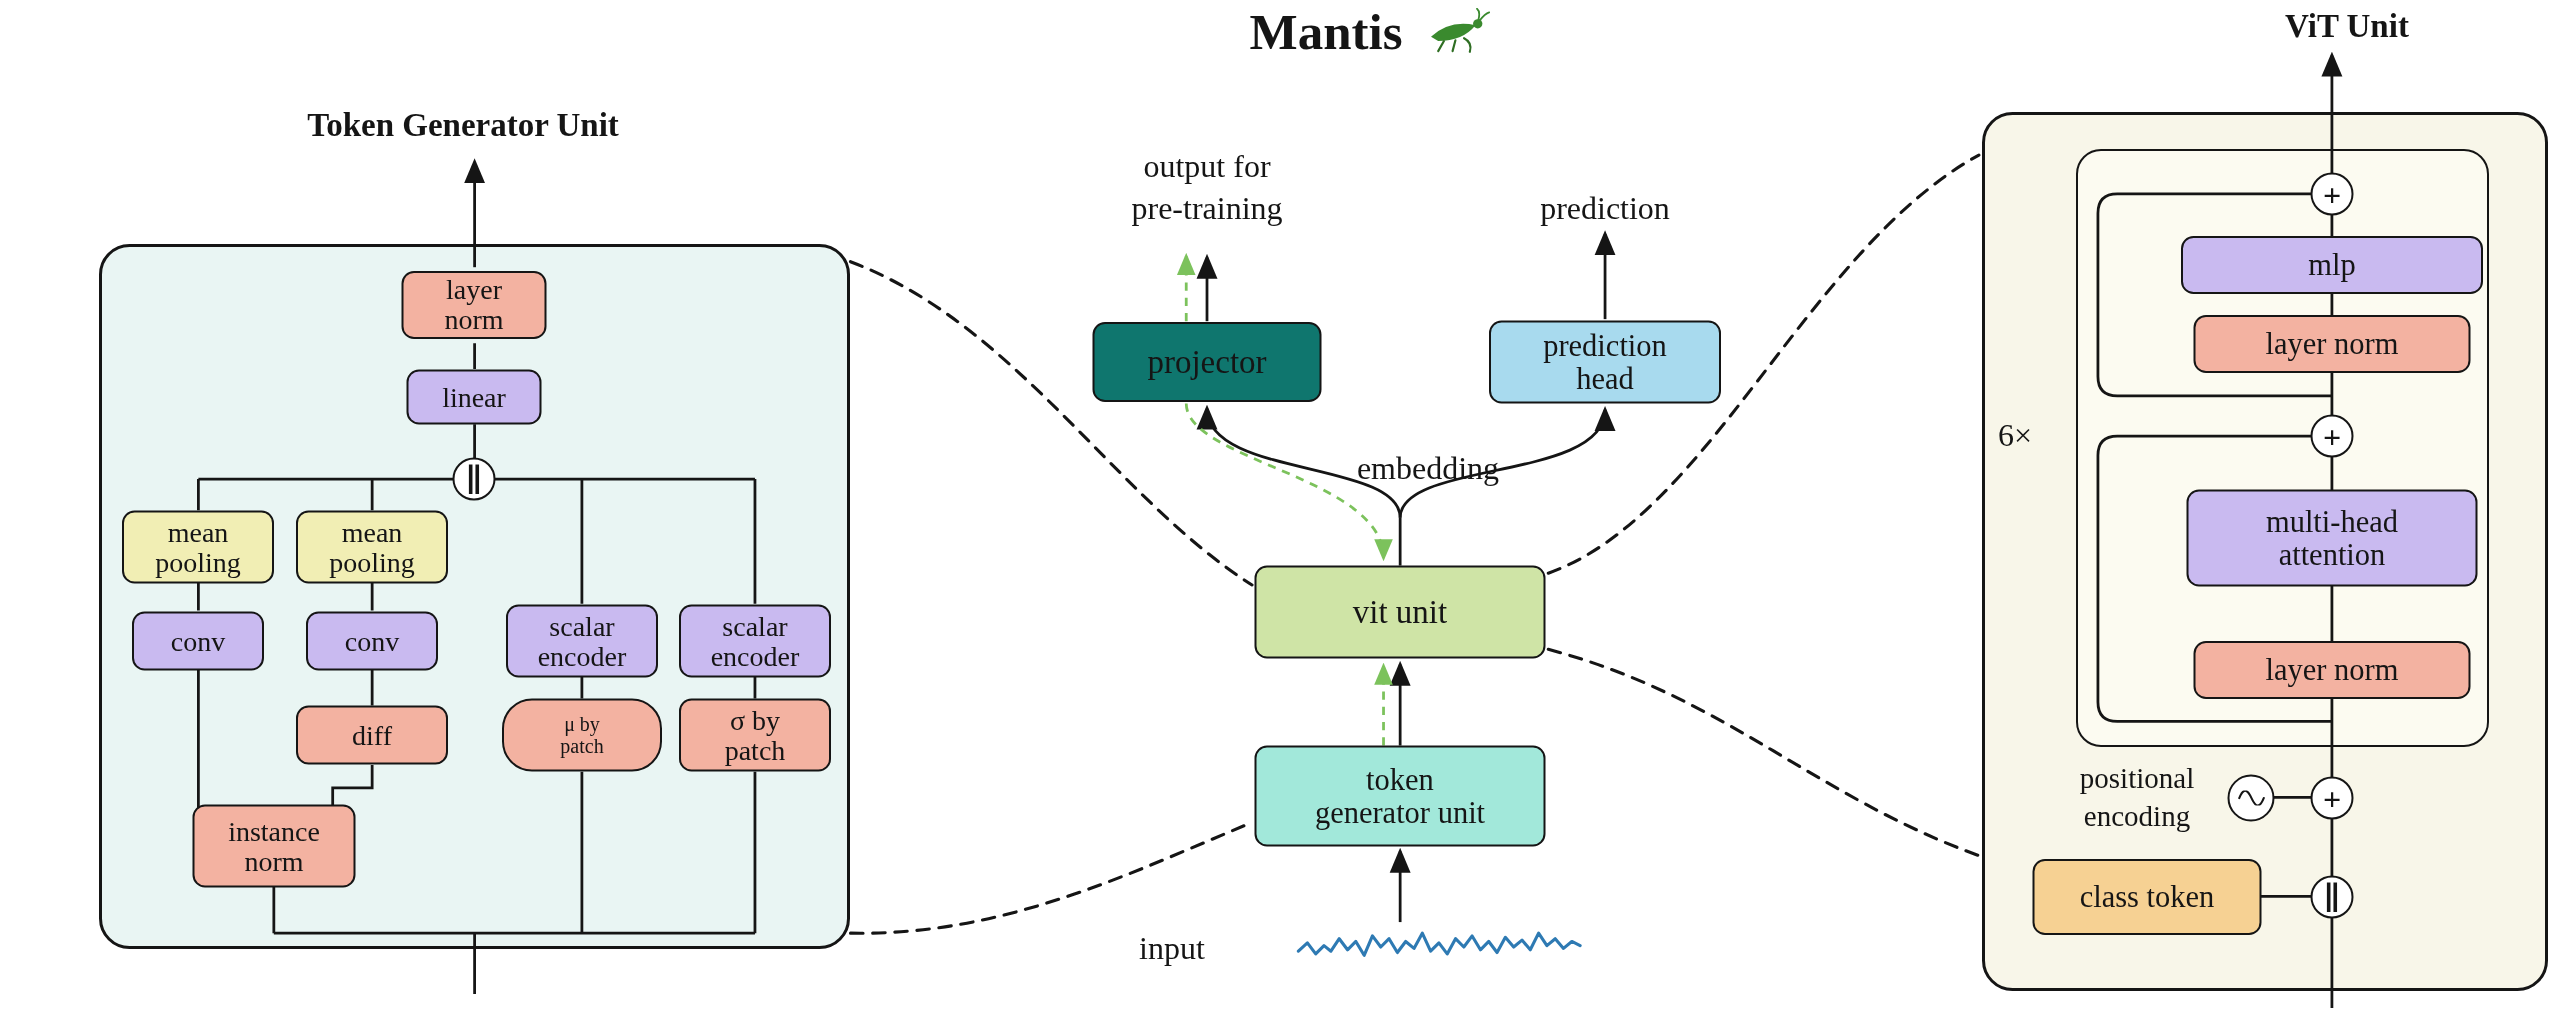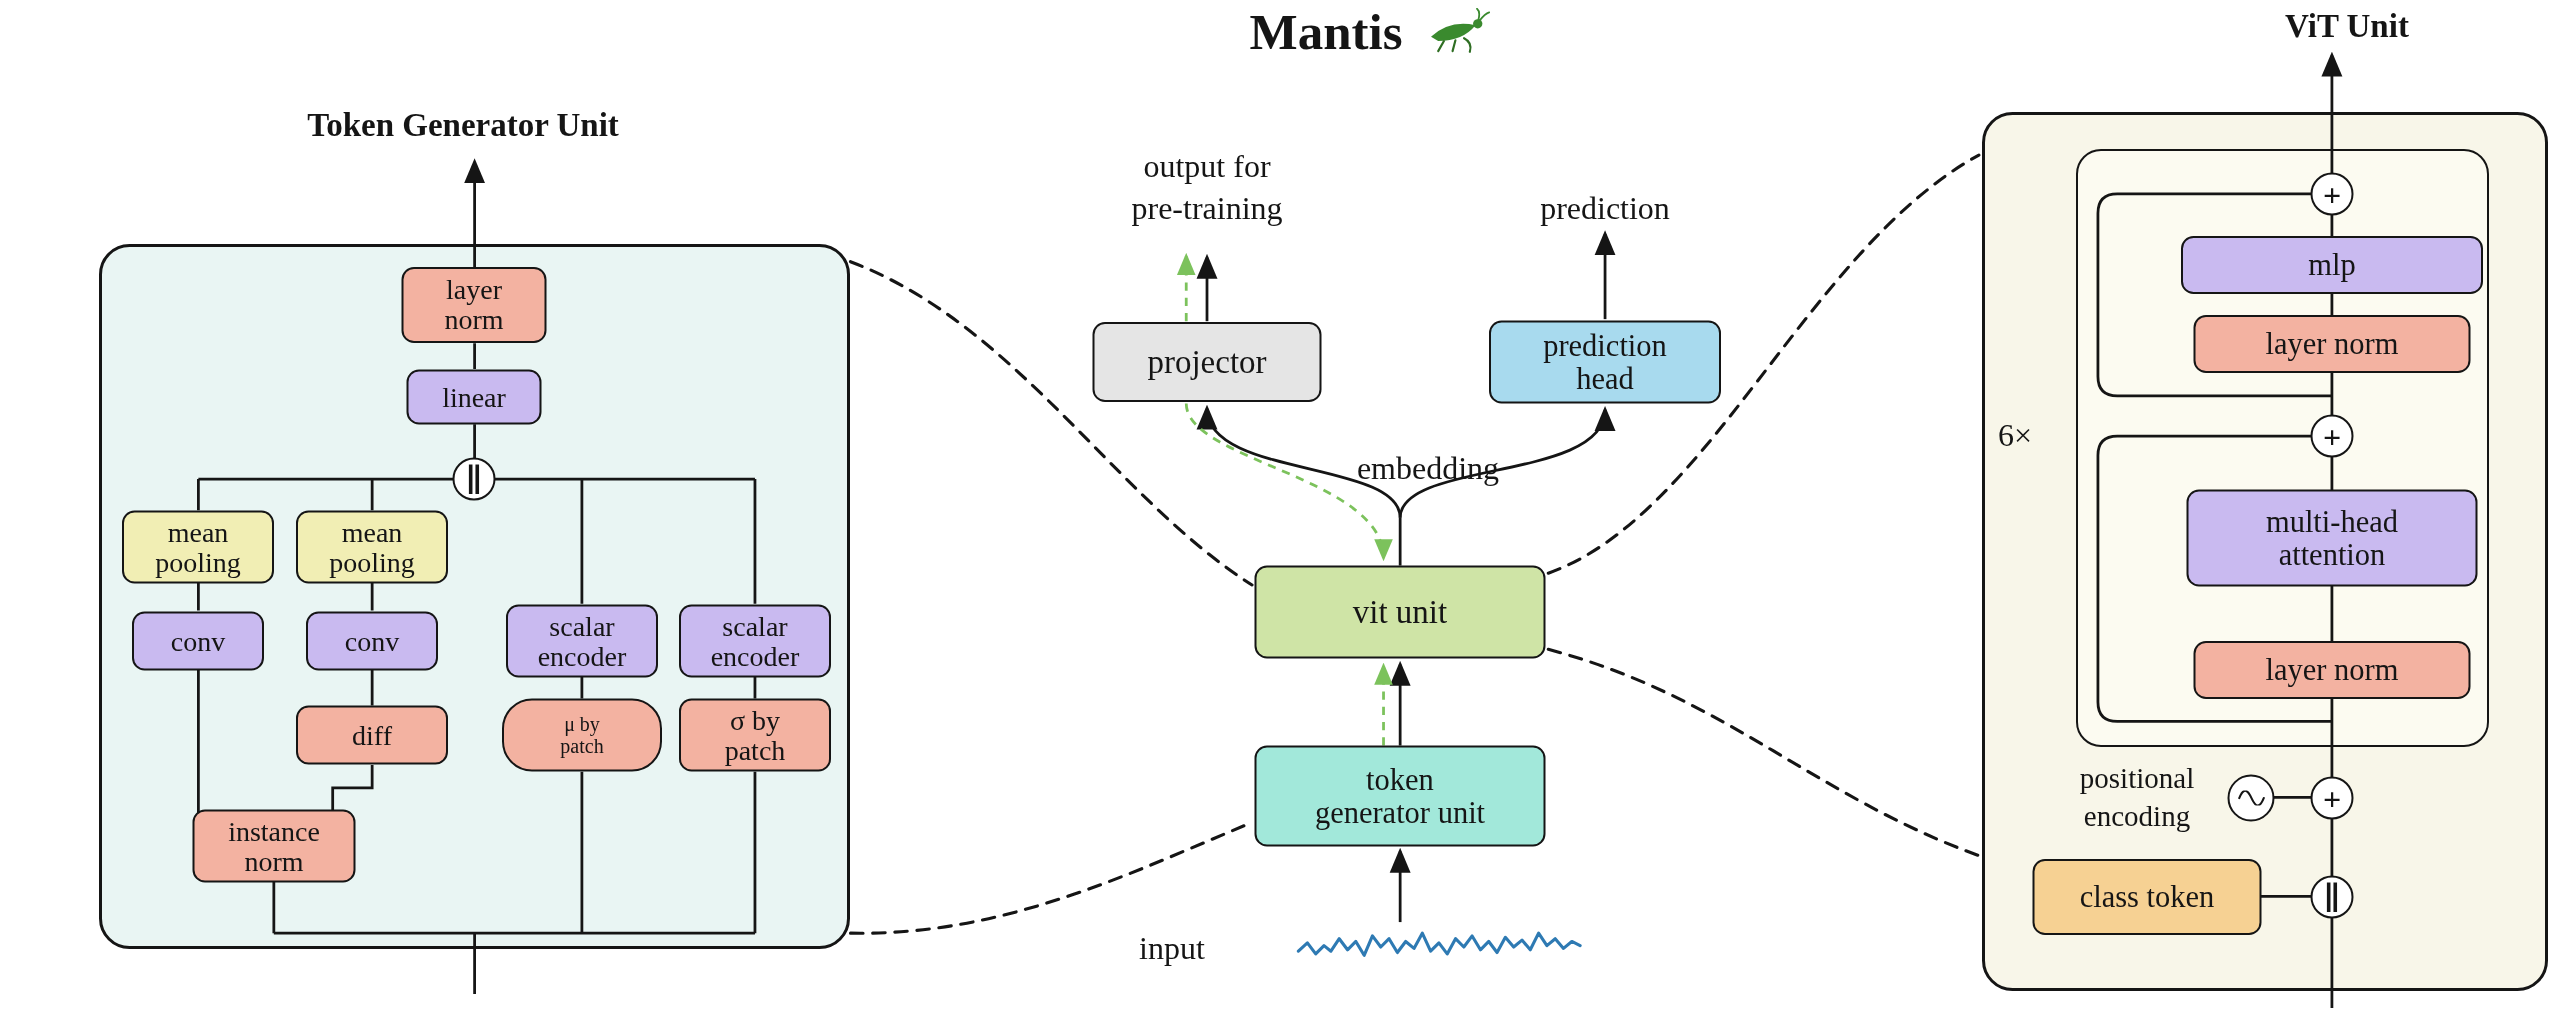--- a/index.html
+++ b/index.html
@@ -23,21 +23,21 @@
   .circle{
     position:absolute;transform:translate(-50%,-50%);
     width:39px;height:39px;border:2.8px solid #151515;border-radius:50%;
     background:#ffffff;display:flex;align-items:center;justify-content:center;
     z-index:3;font-size:32px;font-weight:bold;line-height:1;
   }
   .title{font-weight:bold;}
   .salmon{background:#f3b2a1}
   .purple{background:#c9baf0}
   .yellow{background:#f1eeb4}
-  .pinkbox{background:#e5e5e5}
+  .pinkbox{background:#0f766e}
   .bluebox{background:#a8daee}
   .greenbox{background:#cfe4a6}
   .tealbox{background:#a2e8da}
   .orangebox{background:#f6d193}
 </style>
 </head>
 <body>
 
 <div id="stage">
 
@@ -98,21 +98,21 @@
     <svg width="72" height="46" viewBox="0 0 100 64">
       <path d="M18,40 Q44,16 80,24 Q62,46 28,46 Z" fill="#3a8a2e"></path>
       <circle cx="83" cy="22" r="6.5" fill="#3a8a2e"></circle>
       <path d="M86,17 Q93,8 99,6 M84,16 Q87,5 82,1" stroke="#3a8a2e" stroke-width="2.5" fill="none" stroke-linecap="round"></path>
       <path d="M36,46 L28,60 M52,45 L48,60 M64,42 Q76,48 72,61" stroke="#2f6e23" stroke-width="3" fill="none" stroke-linecap="round"></path>
     </svg>
   </div>
   <div class="lbl title" style="left:463px;top:125px;font-size:33px;">Token Generator Unit</div>
   <div class="lbl title" style="left:2347px;top:26px;font-size:33px;">ViT Unit</div>
 
-  <div class="box salmon" style="left:474px;top:305px;width:145px;height:76px;font-size:28px;">
+  <div class="box salmon" style="left:474px;top:305px;width:145px;height:68px;font-size:28px;">
     <span>layer</span>
     <span>norm</span>
   </div>
   <div class="box purple" style="left:474px;top:397px;width:135px;height:55px;font-size:28px;">
     <span>linear</span>
   </div>
   <div class="circle" style="left:474px;top:479px;">
     <span>∥</span>
   </div>
 
@@ -142,21 +142,21 @@
     <span>diff</span>
   </div>
   <div class="box salmon" style="left:582px;top:735px;width:160px;height:73px;font-size:20px;border-radius:30px;">
     <span>μ by</span>
     <span>patch</span>
   </div>
   <div class="box salmon" style="left:755px;top:735px;width:152px;height:73px;font-size:28px;">
     <span>σ by</span>
     <span>patch</span>
   </div>
-  <div class="box salmon" style="left:274px;top:846px;width:163px;height:73px;font-size:28px;">
+  <div class="box salmon" style="left:274px;top:846px;width:163px;height:83px;font-size:28px;">
     <span>instance</span>
     <span>norm</span>
   </div>
 
   <div class="lbl" style="left:1207px;top:188px;font-size:32px;">
     <div>output for</div>
     <div>pre-training</div>
   </div>
   <div class="lbl" style="left:1605px;top:209px;font-size:32px;">prediction</div>
 

